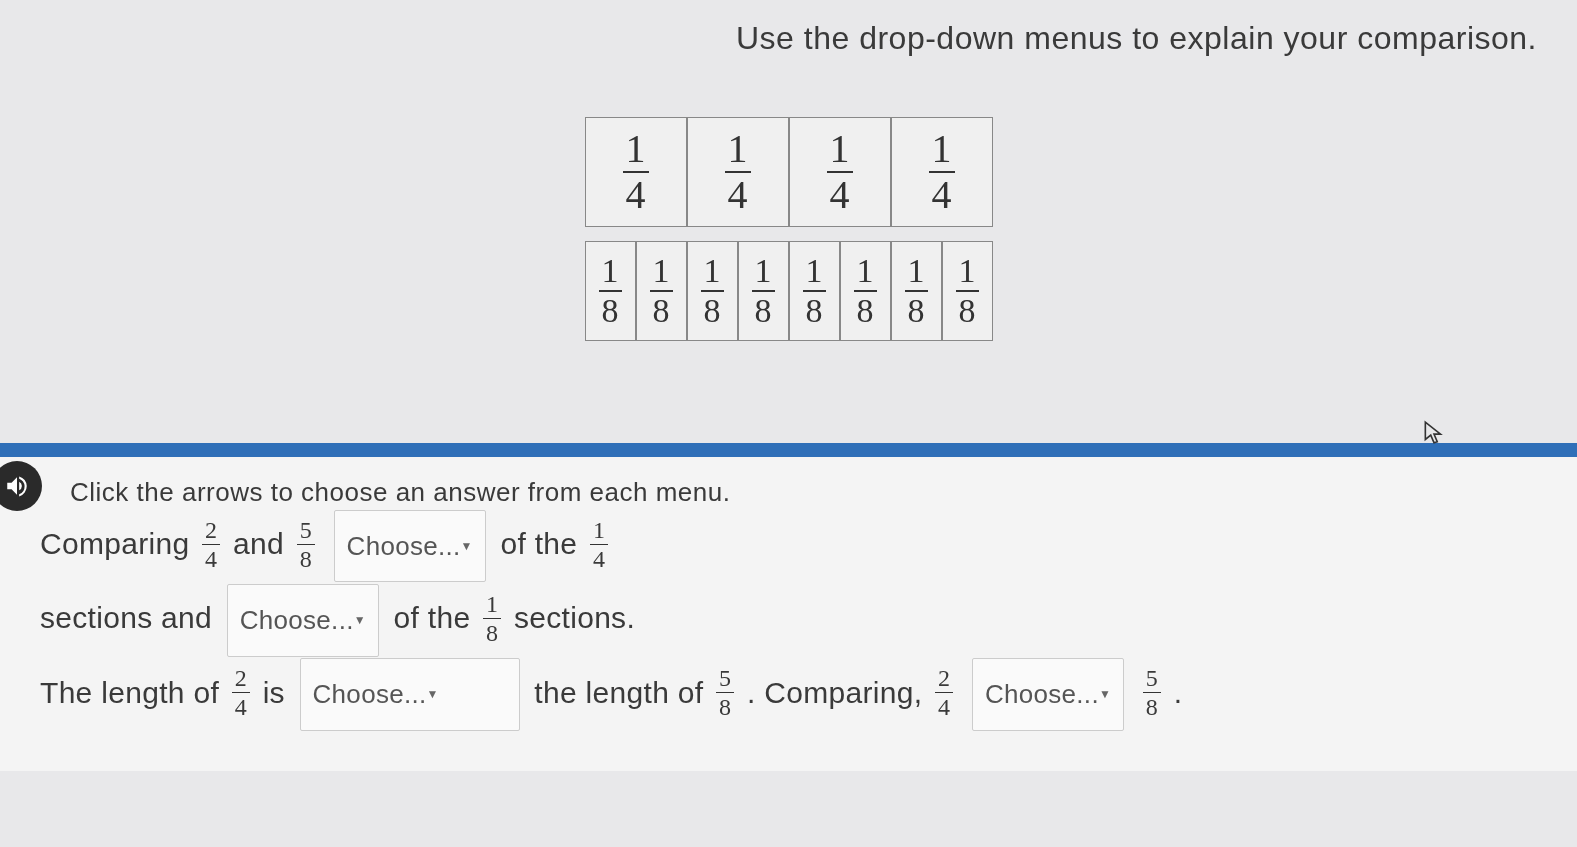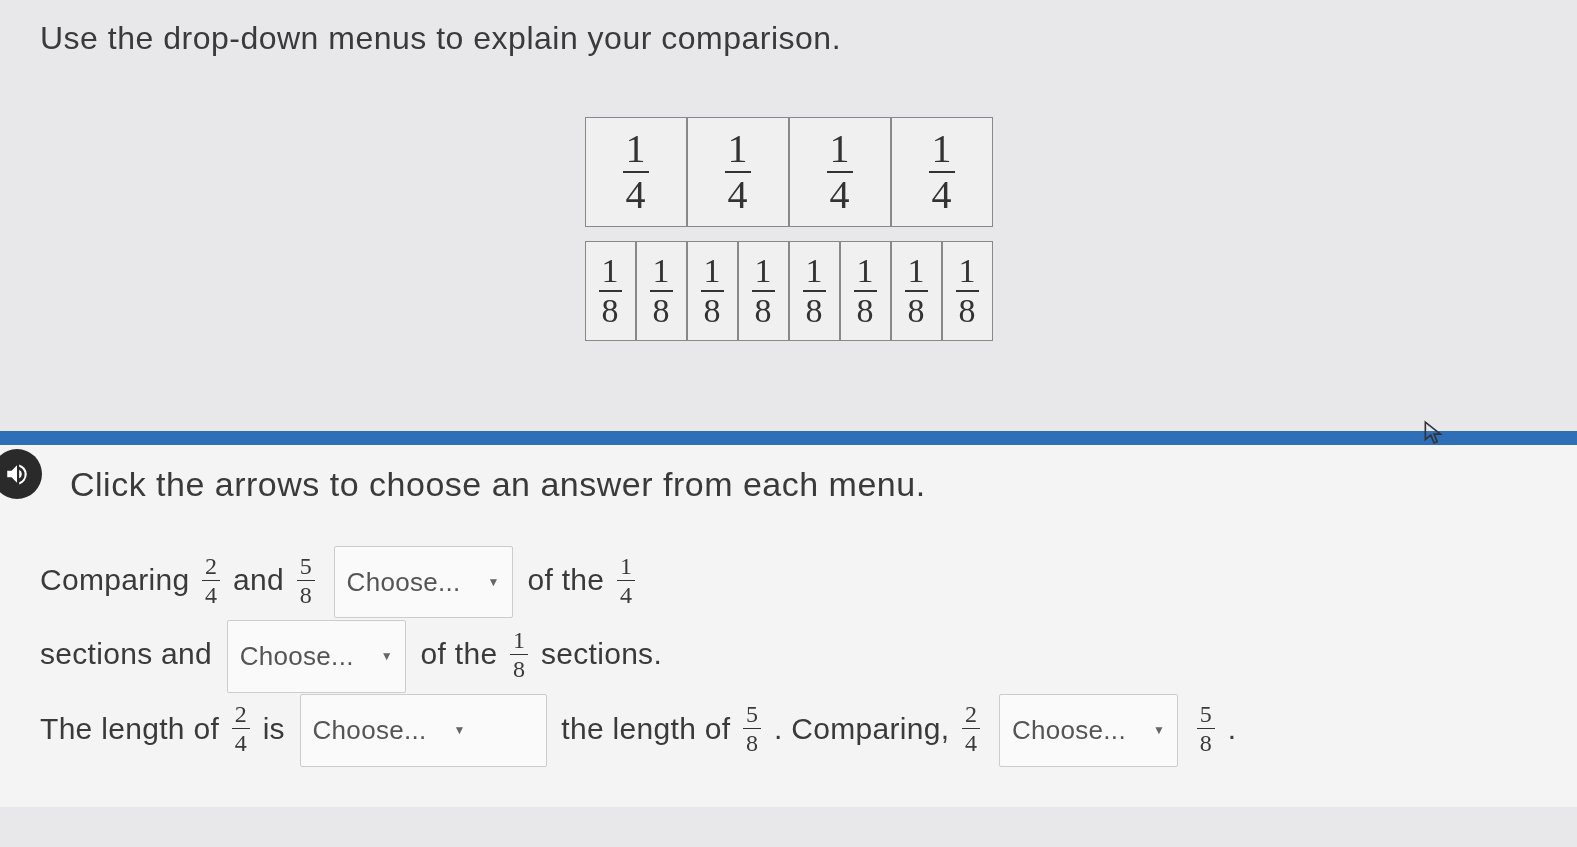--- a/index.html
+++ b/index.html
@@ -6,22 +6,23 @@
     body {
       font-family: Arial, Helvetica, sans-serif;
       background: #e8e8ea;
       color: #333;
       width: 1577px;
       height: 847px;
       overflow: hidden;
       position: relative;
     }
     .top-section {
-      padding: 20px 40px 40px 40px;
+      padding: 20px 40px 52px 40px;
       background: #e8e8ea;
+      text-align: right;
     }
     .instruction-line {
       font-size: 32px;
       color: #3a3a3a;
       font-family: Arial, sans-serif;
       letter-spacing: 0.5px;
       margin-bottom: 60px;
     }
     .fraction-bars {
       display: flex;
@@ -74,24 +75,23 @@
       border-radius: 50%;
       background: #2a2a2a;
       display: flex;
       align-items: center;
       justify-content: center;
       color: #fff;
       cursor: pointer;
     }
     .audio-btn svg { width: 26px; height: 26px; fill: #fff; }
     .click-instruction {
-      font-size: 34px;
+      font-size: 26px;
       color: #3a3a3a;
       margin-left: 30px;
-      margin-bottom: 40px;
       letter-spacing: 0.5px;
     }
     .answer-text {
       font-size: 30px;
       color: #3a3a3a;
       line-height: 2.4;
       letter-spacing: 0.3px;
     }
     .answer-text .frac { font-size: 24px; margin: 0 4px; position: relative; top: -2px; }
     .answer-text .frac .den { border-top-width: 1.5px; }
@@ -99,21 +99,21 @@
       display: inline-flex;
       align-items: center;
       background: #fafafa;
       border: 1px solid #ccc;
       border-radius: 2px;
       padding: 4px 12px;
       font-size: 26px;
       color: #555;
       cursor: pointer;
       margin: 0 6px;
-      gap: 27px;
+      gap: 0;
       vertical-align: middle;
     }
     .dropdown .caret {
       font-size: 12px;
       color: #666;
     }
     .cursor-icon {
       position: absolute;
       right: 130px;
       top: 420px;

